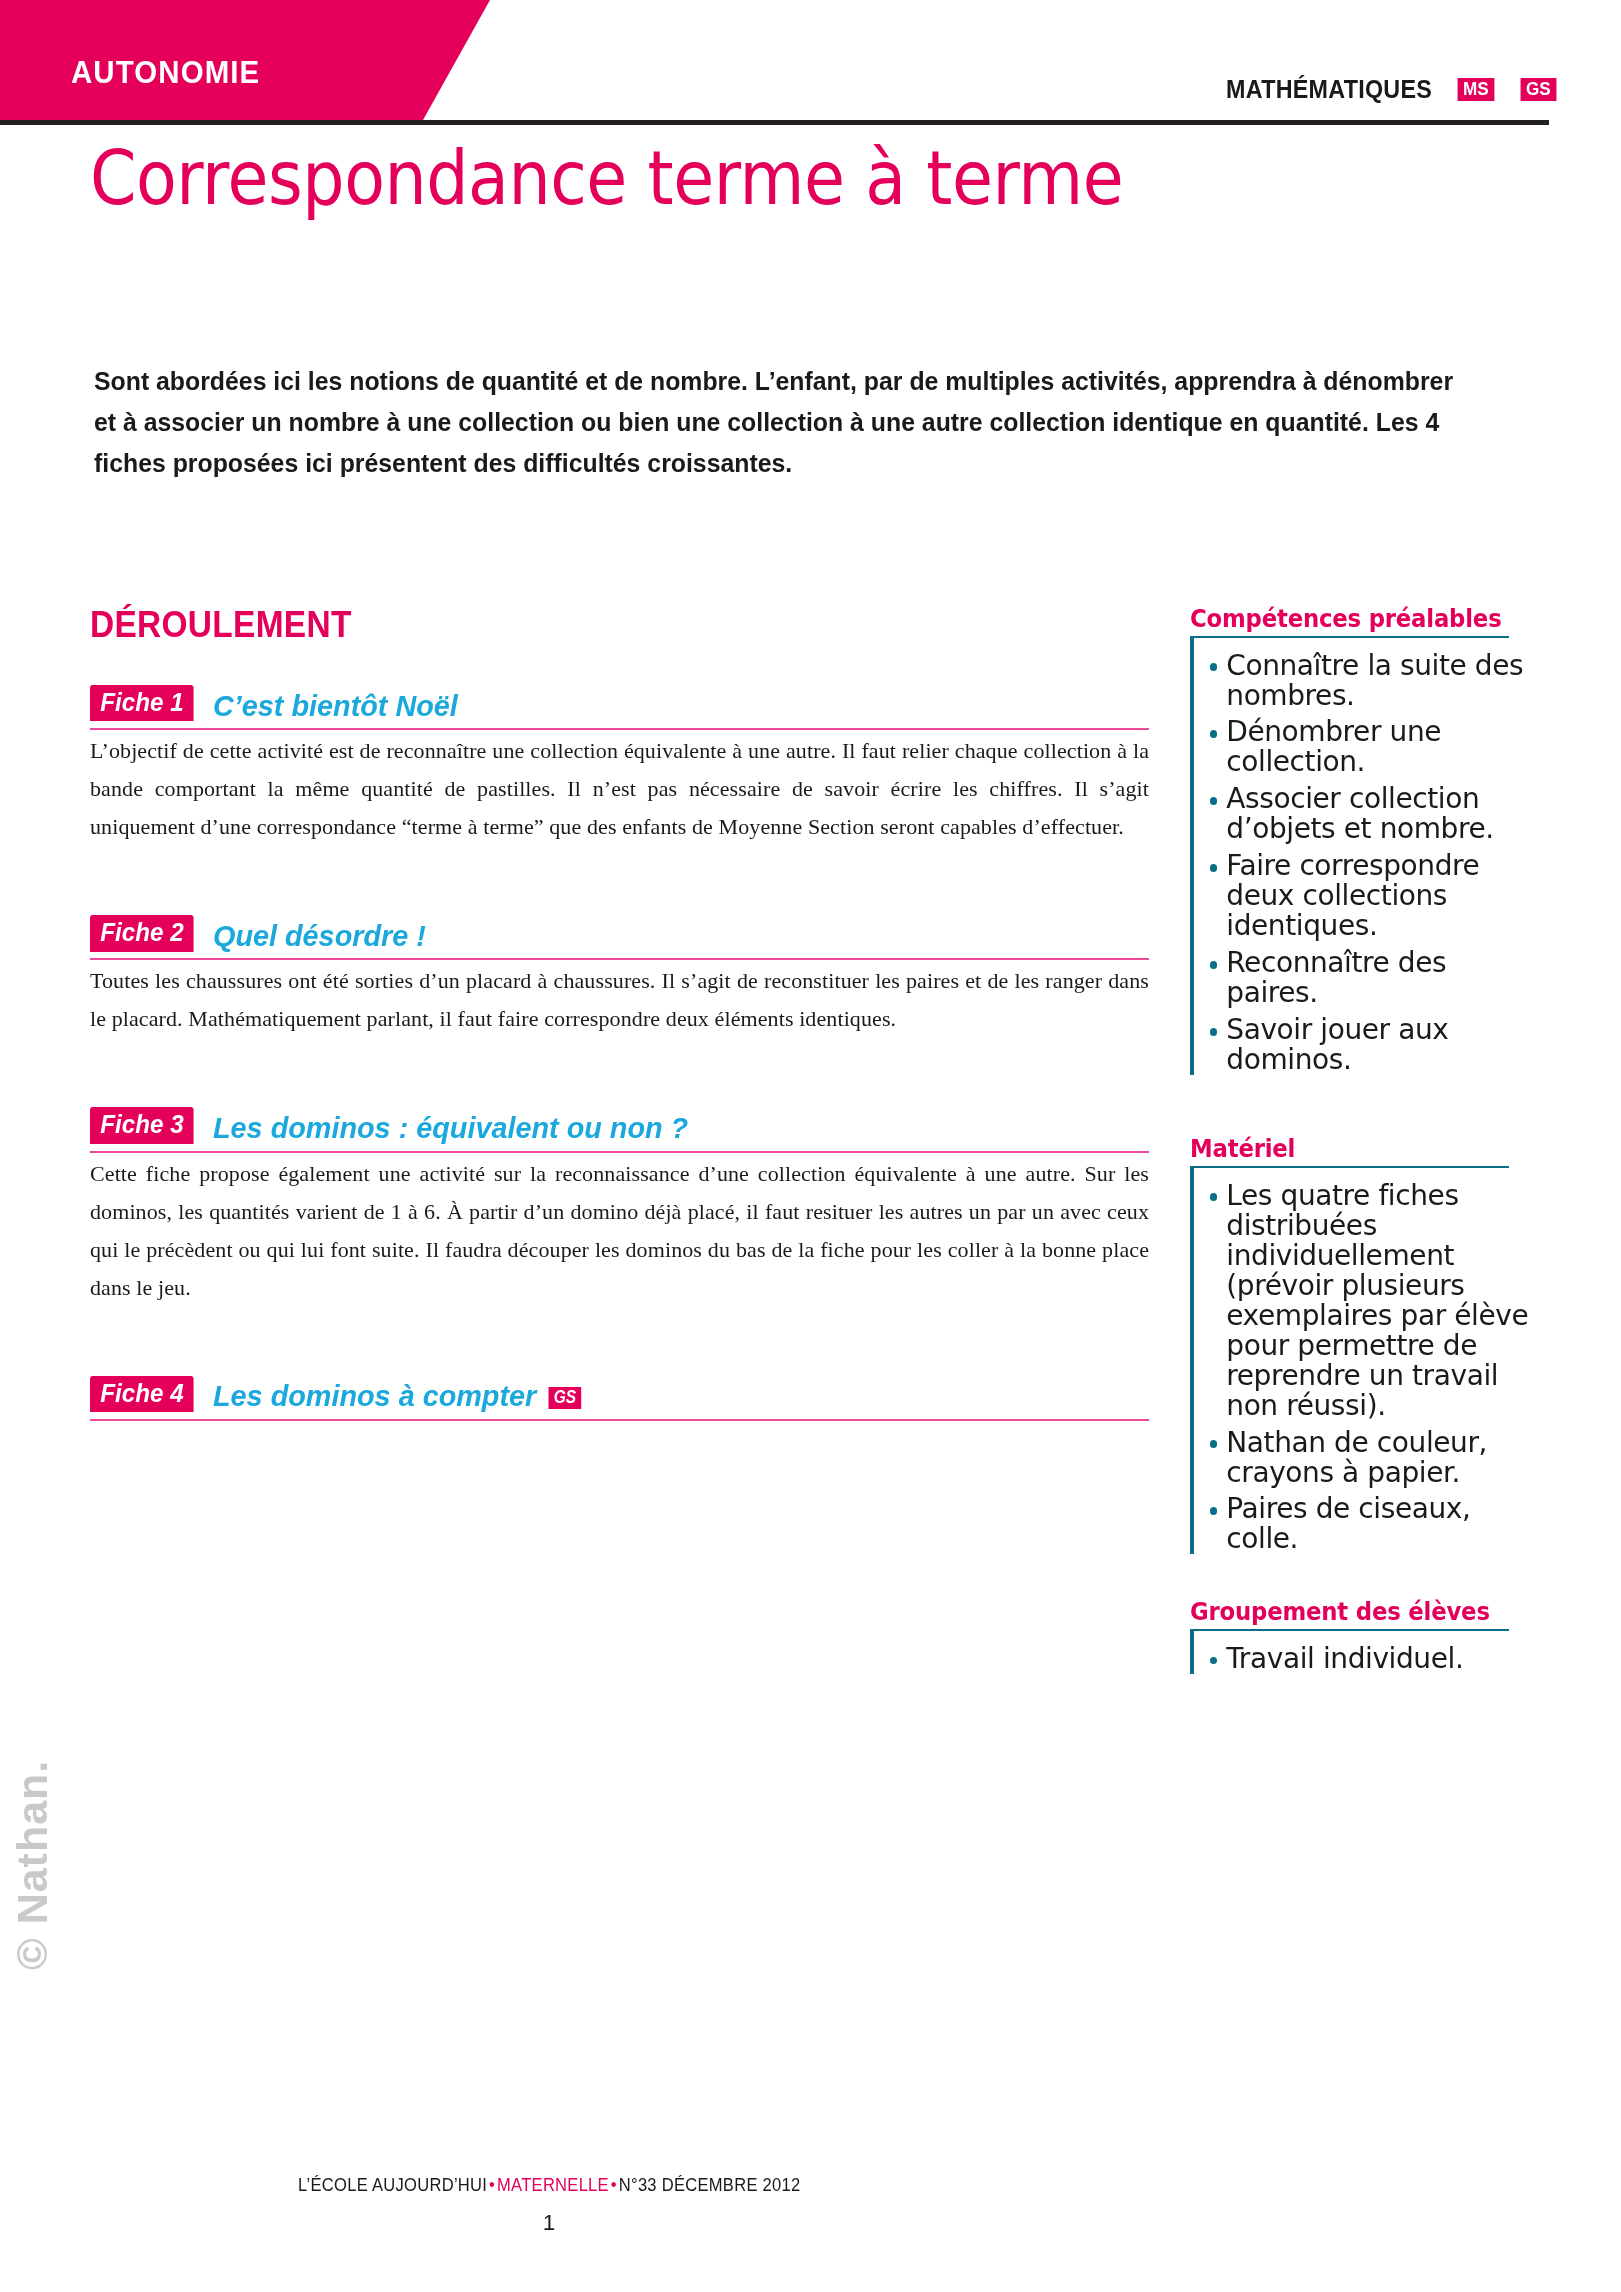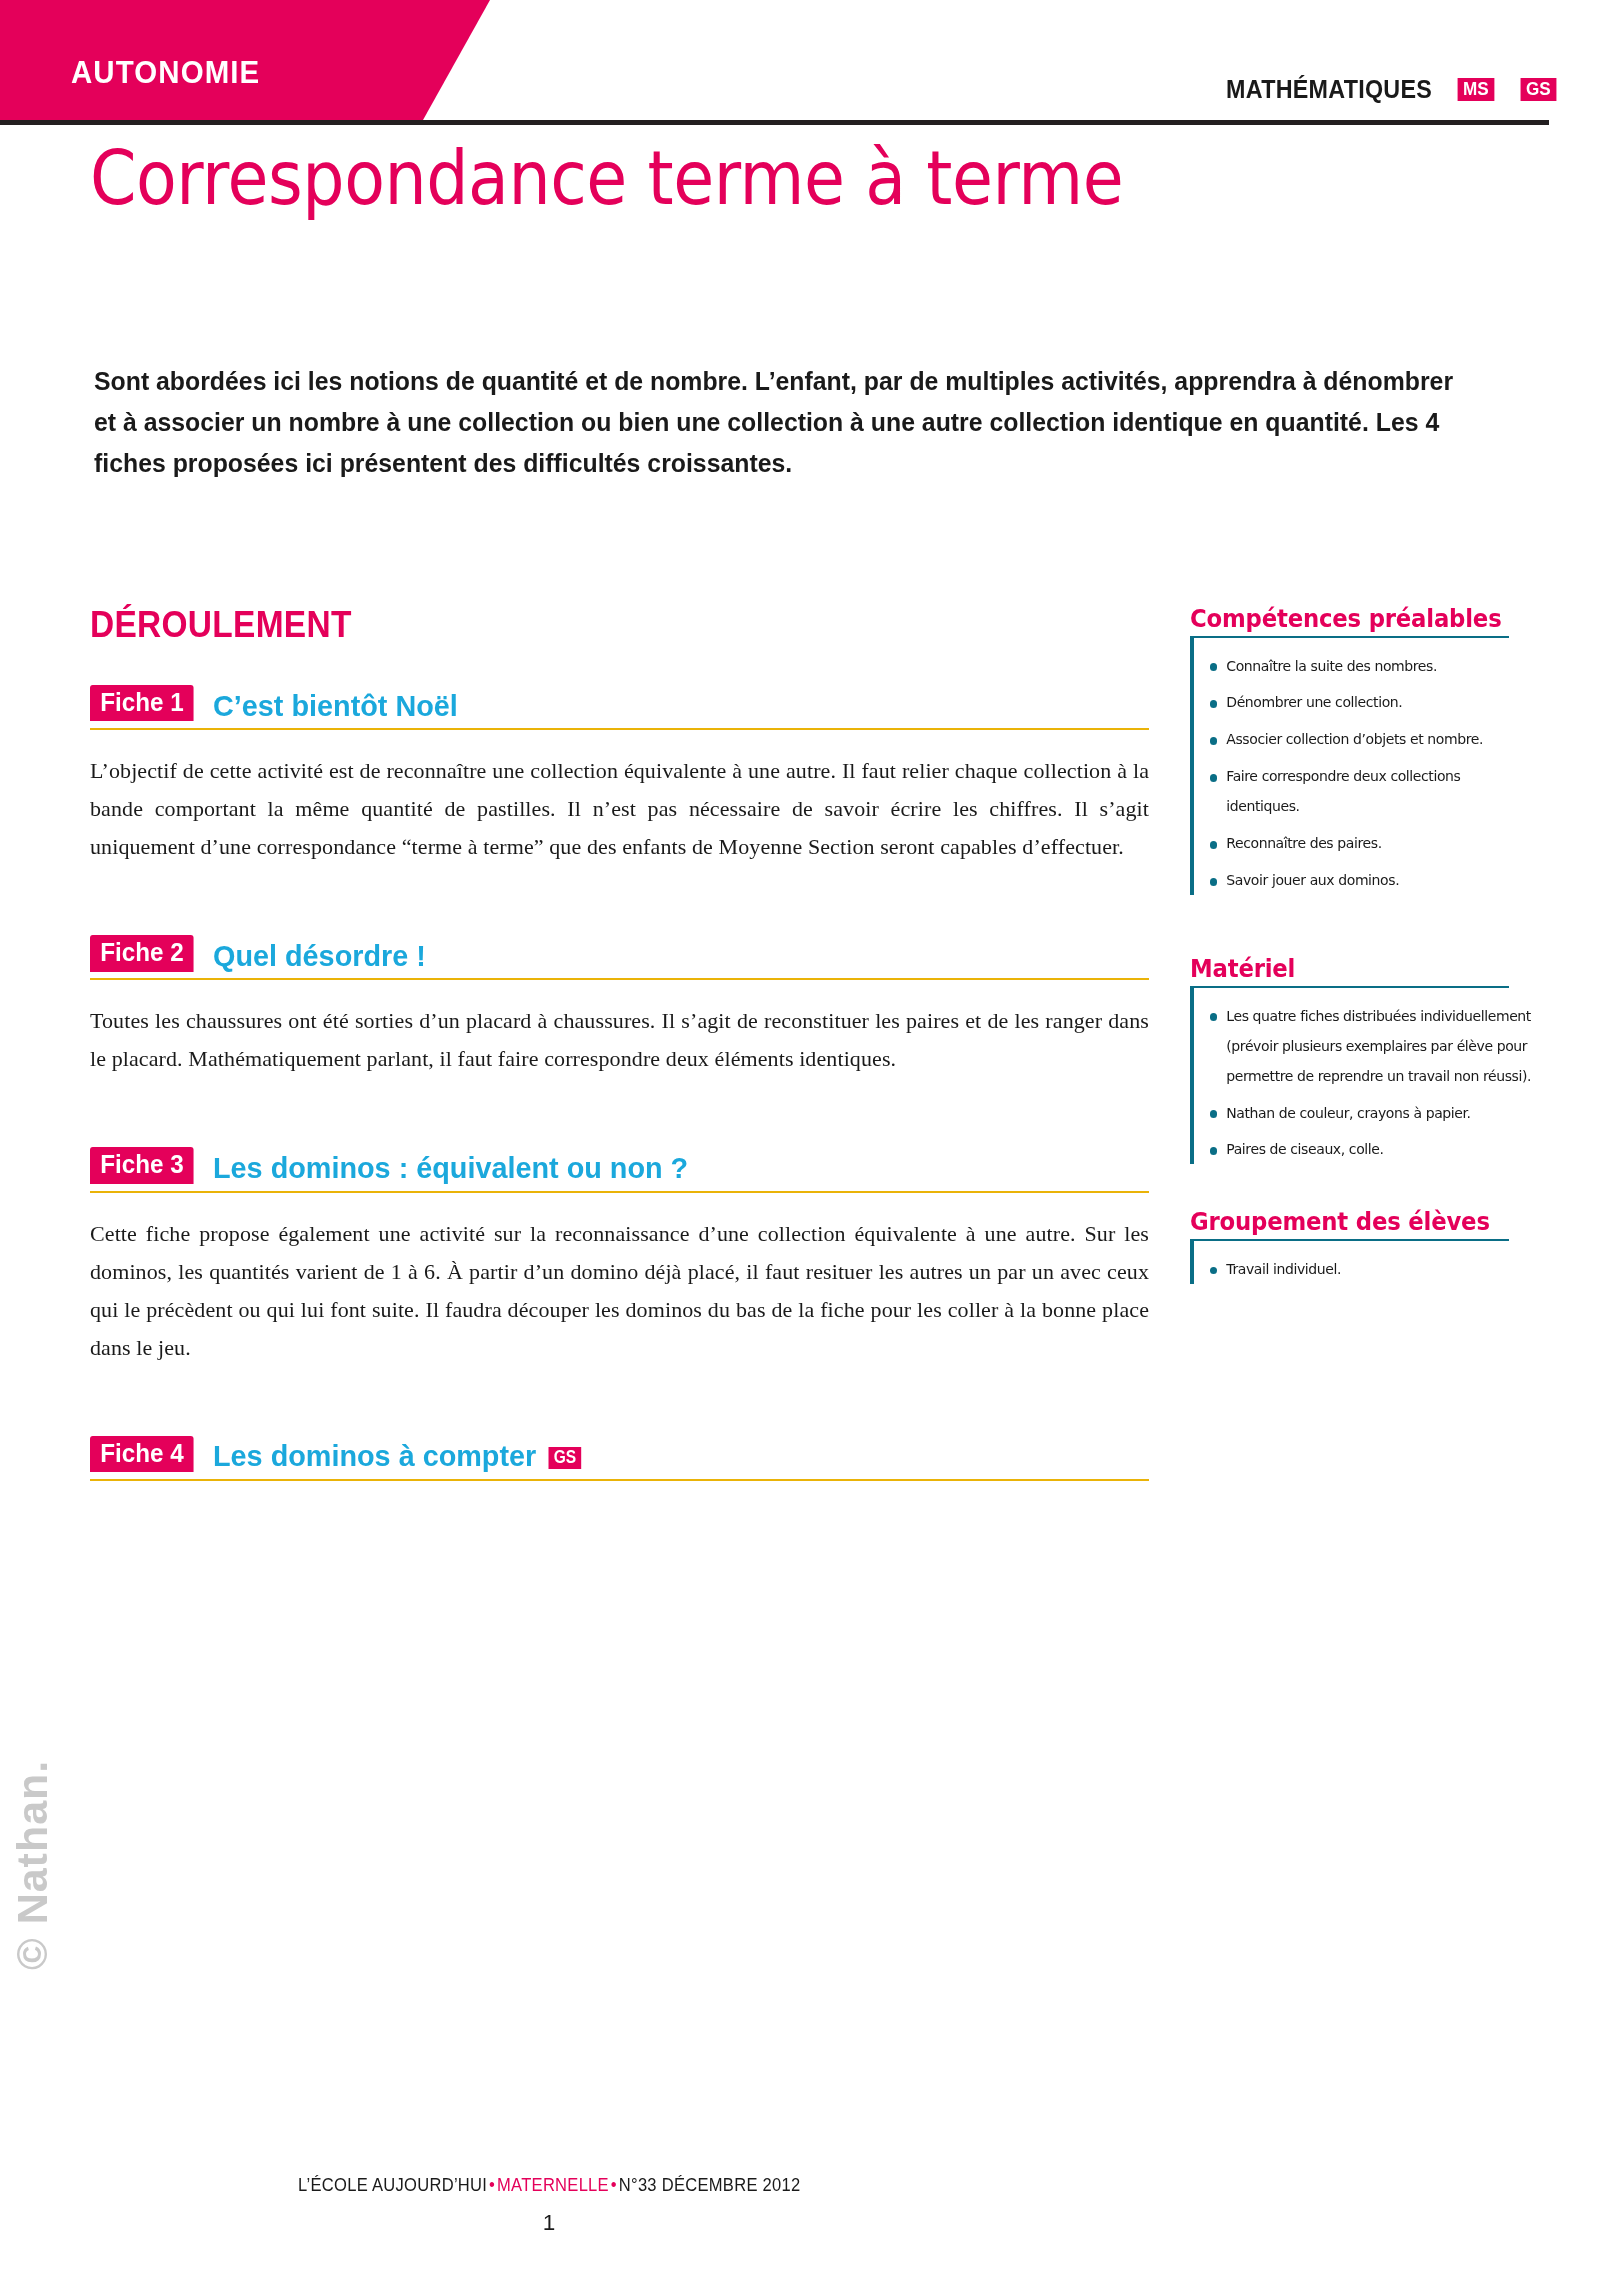--- a/index.html
+++ b/index.html
@@ -130,22 +130,23 @@
     transform-origin: left top;
   }
 
   .fiche-block { margin-bottom: 7.8px; }
 
   .fiche-header {
     display: flex;
     align-items: flex-end;
     position: relative;
     padding-bottom: 6.9px;
-    border-bottom: 2px solid #eab308;
-    margin-bottom: 22px;
+    border-bottom: 2px solid #ec4899;
+    margin-bottom: 2px;
+    font-style: italic;
   }
 
   .fiche-badge {
     background: #E4005A;
     color: #ffffff;
     font-size: 25.5px;
     font-weight: bold;
     padding: 2.9px 10.8px 4.9px 10.8px;
     line-height: 1.12;
     border-radius: 2.9px 2.9px 0 0;
@@ -220,21 +221,21 @@
   .side-list {
     list-style: none;
     border-left: 4.9px solid #0A6E86;
     padding-left: 13.7px;
     margin-top: -9.8px;
     padding-top: 12.7px;
   }
 
   .side-list li {
     color: #1a1a1a;
-    font-size: 14px;
+    font-size: 28px;
     line-height: 30px;
     margin-bottom: 6.9px;
     position: relative;
     padding-left: 18.6px;
     font-family: "DejaVu Sans", sans-serif;
     letter-spacing: -0.4px;
   }
 
   .side-list li::before {
     content: "";

